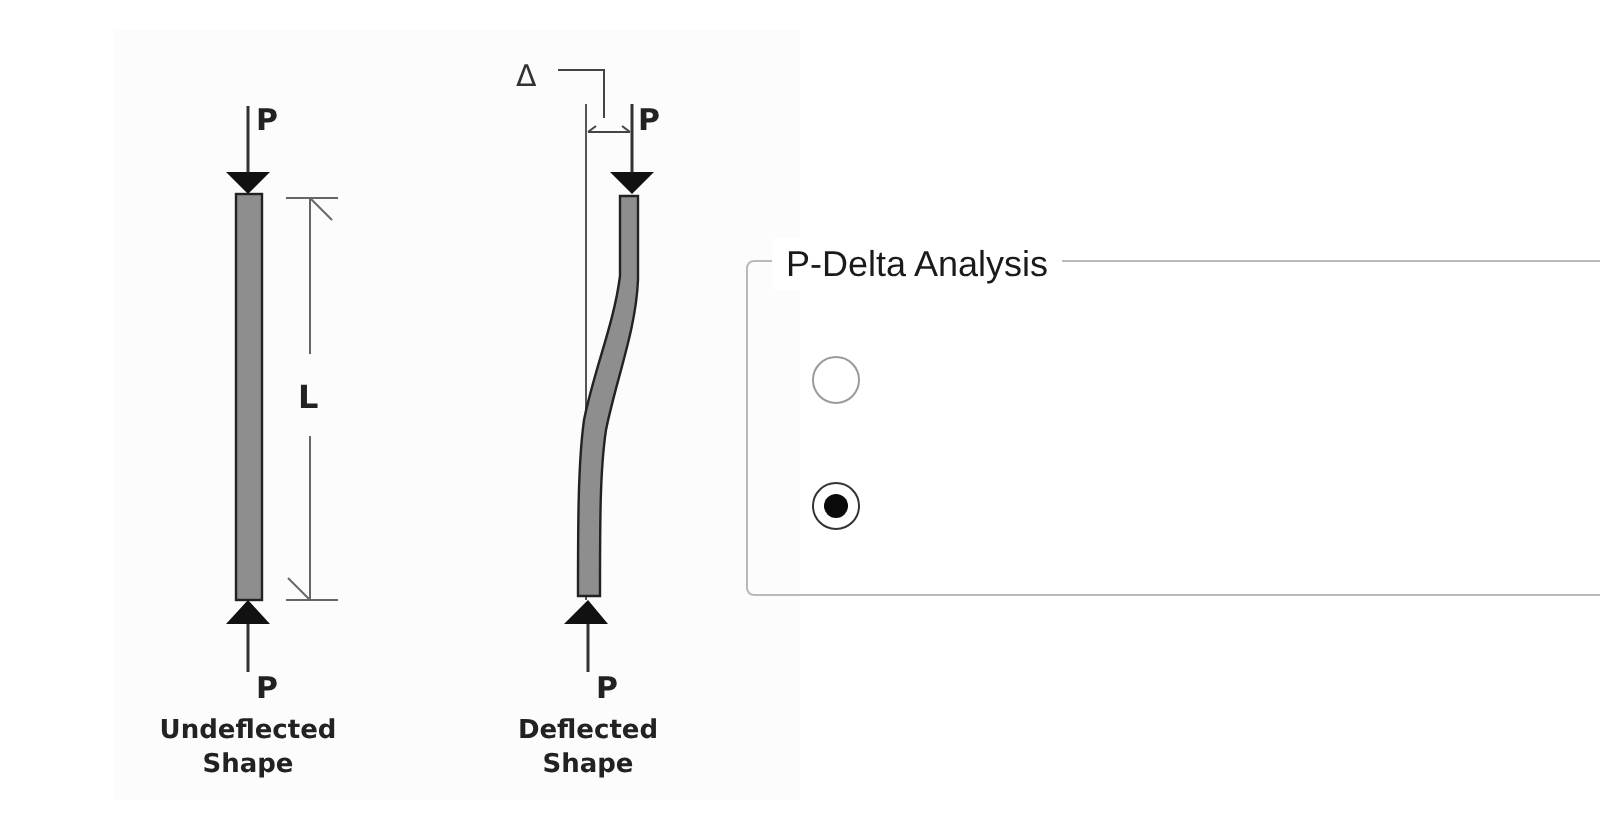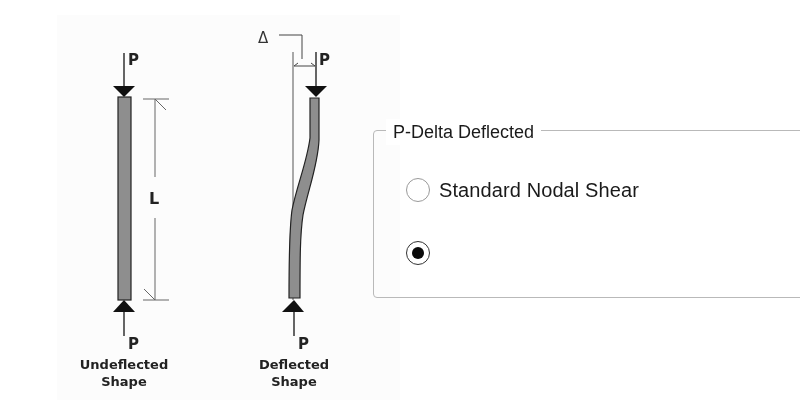--- a/index.html
+++ b/index.html
@@ -56,24 +56,23 @@
       <line x1="294" y1="66" x2="315" y2="66" stroke="#444" stroke-width="1"></line>
       <line x1="294" y1="66" x2="298" y2="63" stroke="#444" stroke-width="1"></line>
       <line x1="315" y1="66" x2="311" y2="63" stroke="#444" stroke-width="1"></line>
       <text class="cap" x="294" y="369" text-anchor="middle">Deflected</text>
       <text class="cap" x="294" y="386" text-anchor="middle">Shape</text>
     </g>
   </svg>
 </div>
 
 <div class="group-box"></div>
-<div class="legend">P-Delta Deflected</div>
+<div class="legend">P-Delta Analysis</div>
 
 <div class="radio-row" style="top:178px;">
   <div class="radio"></div>
-  <span class="radio-label">Standard Nodal Shear</span>
 </div>
 
 <div class="radio-row" style="top:241px;">
   <div class="radio checked">
       <div class="dot"></div>
     </div>
 </div>
 
 </body></html>

